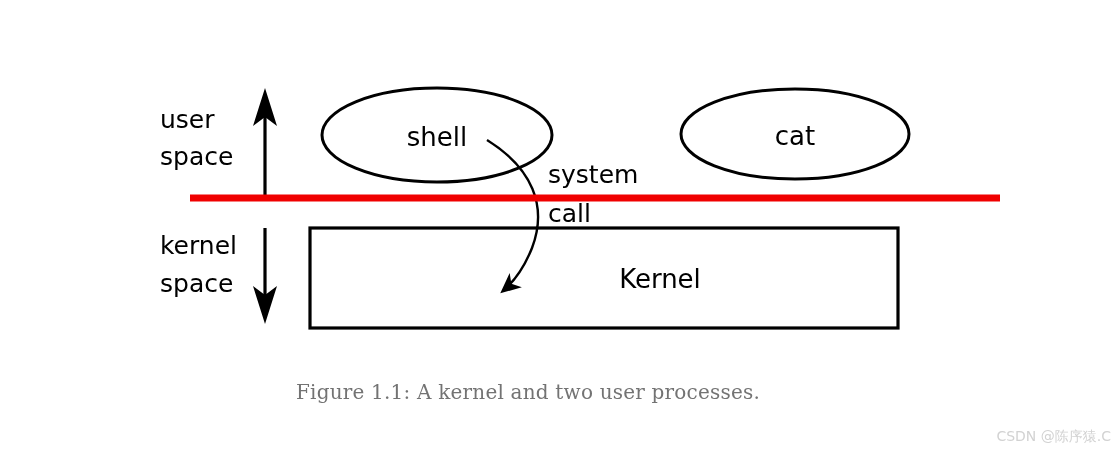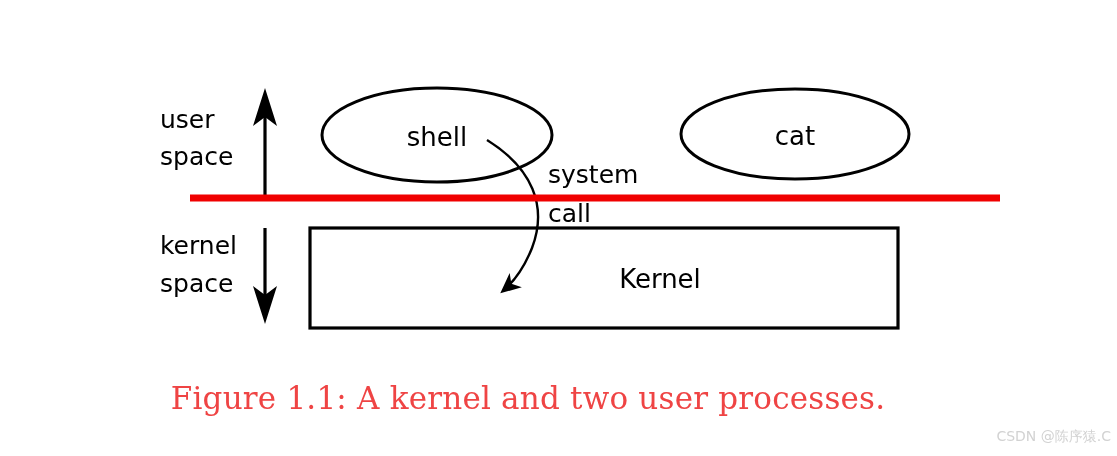--- a/index.html
+++ b/index.html
@@ -52,22 +52,22 @@
     font-size: 26px;
   }
 
   .caption {
     position: absolute;
     left: 0;
     top: 380px;
     width: 1056px;
     text-align: center;
     font-family: "DejaVu Serif", "Liberation Serif", serif;
-    font-size: 31px;
-    color: #ef4444;
+    font-size: 20px;
+    color: #737373;
     letter-spacing: 0.2px;
     white-space: nowrap;
   }
 
   .watermark {
     position: absolute;
     right: 12px;
     bottom: 10px;
     font-family: "DejaVu Sans", sans-serif;
     font-size: 14px;

